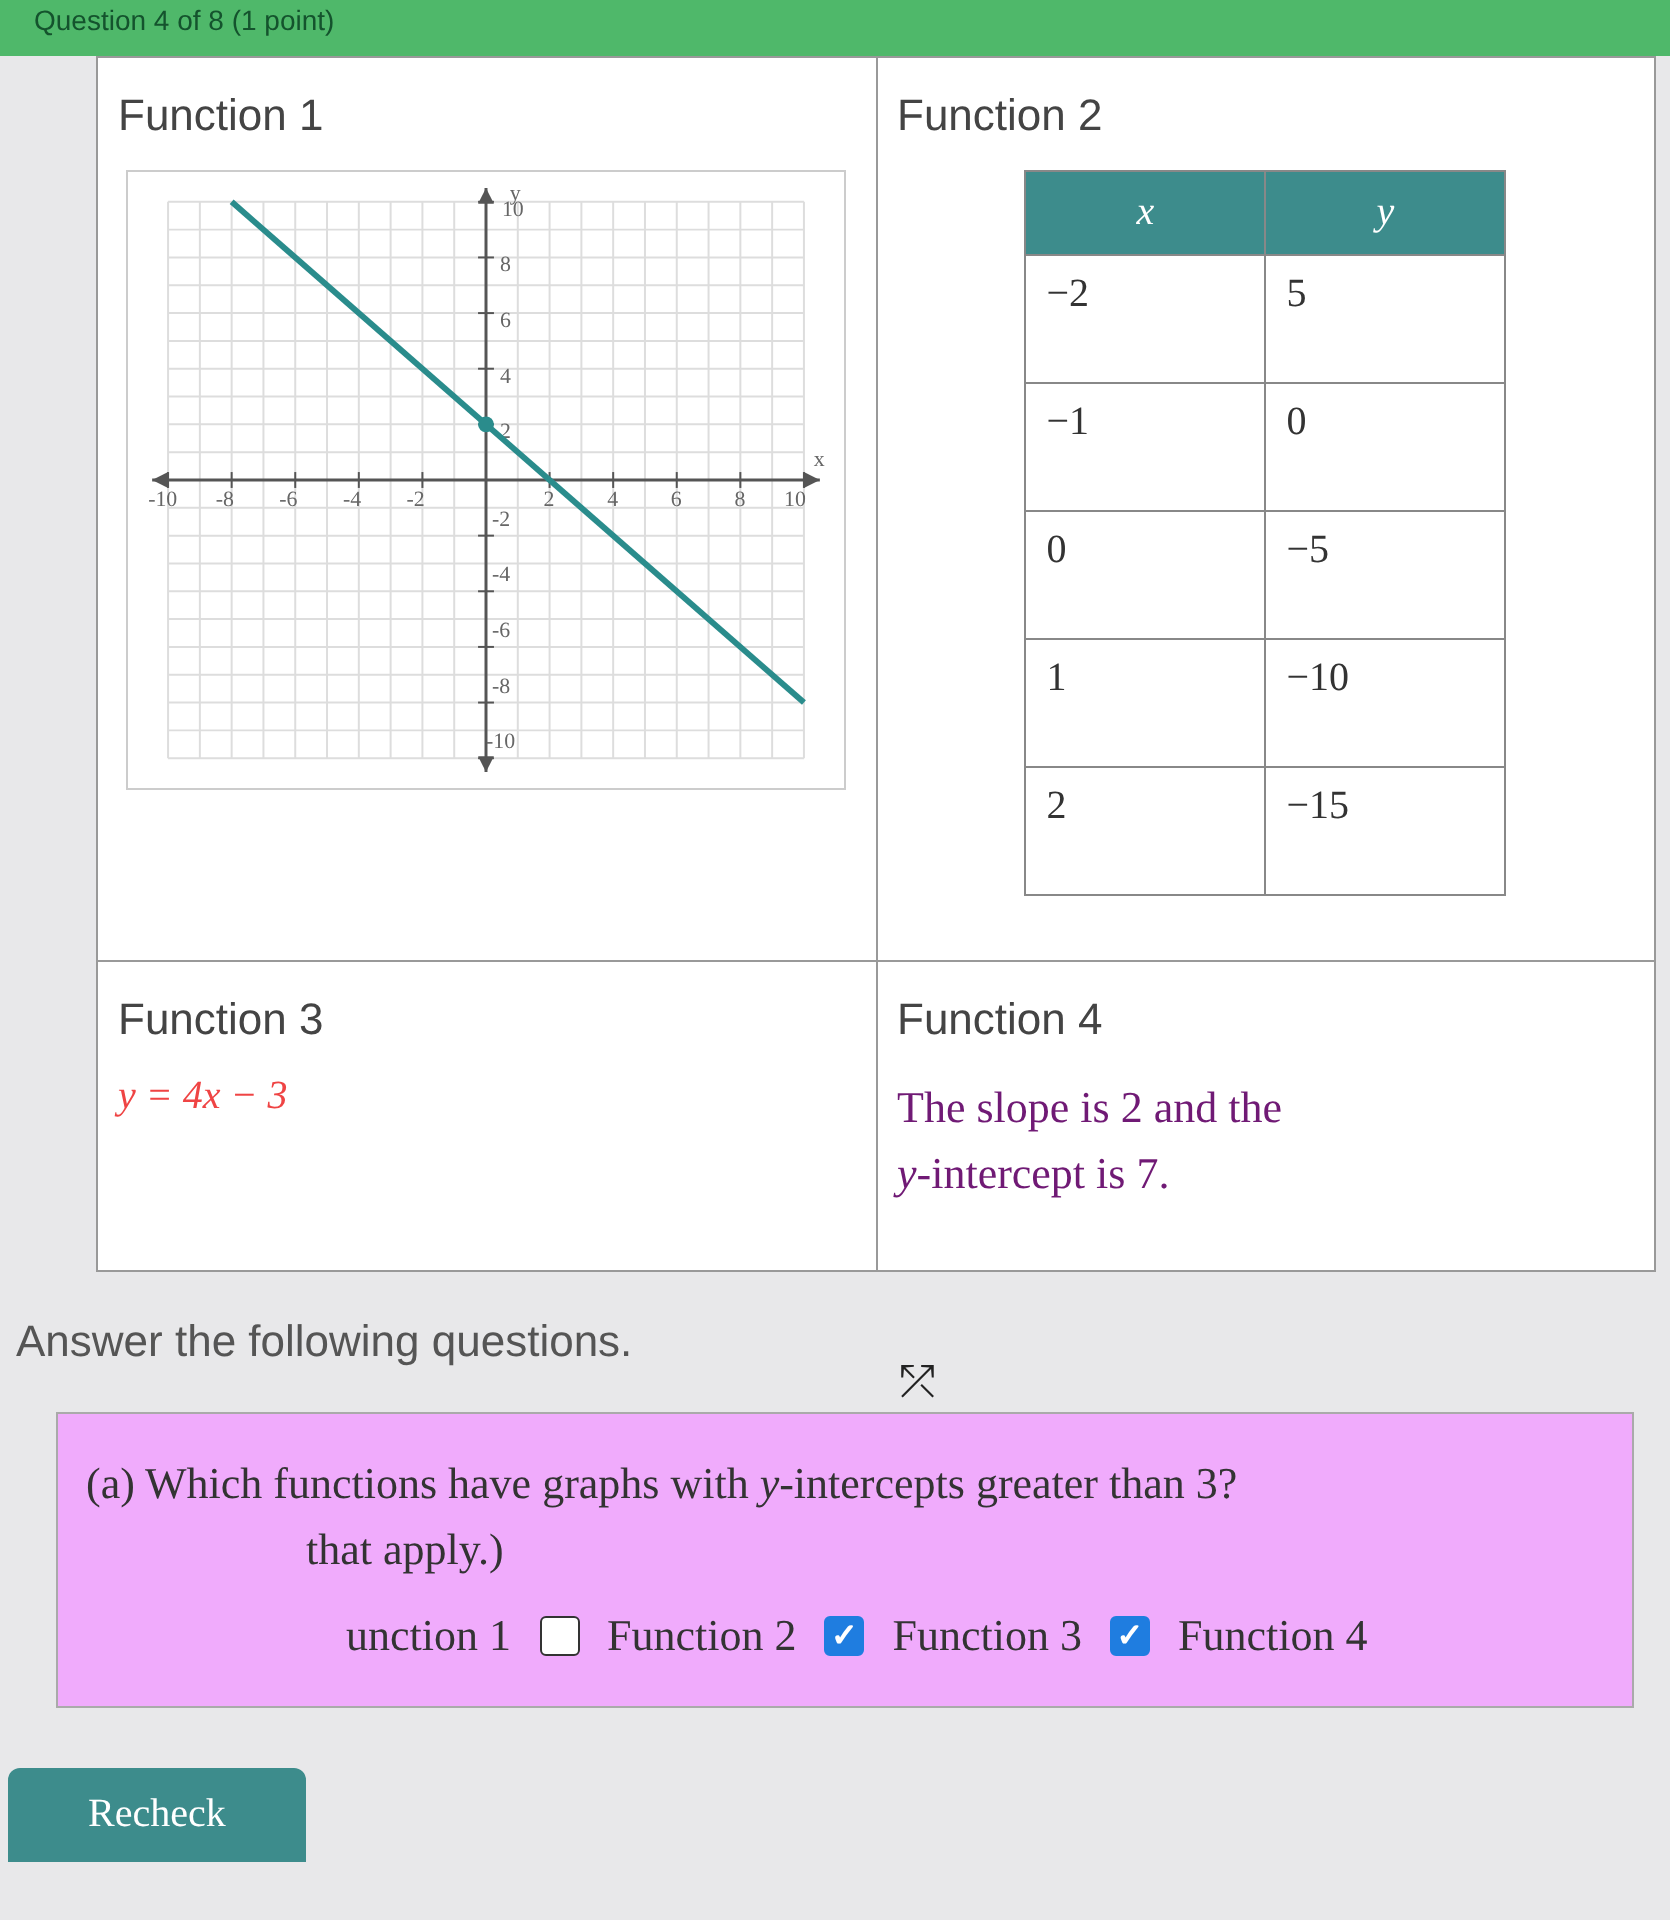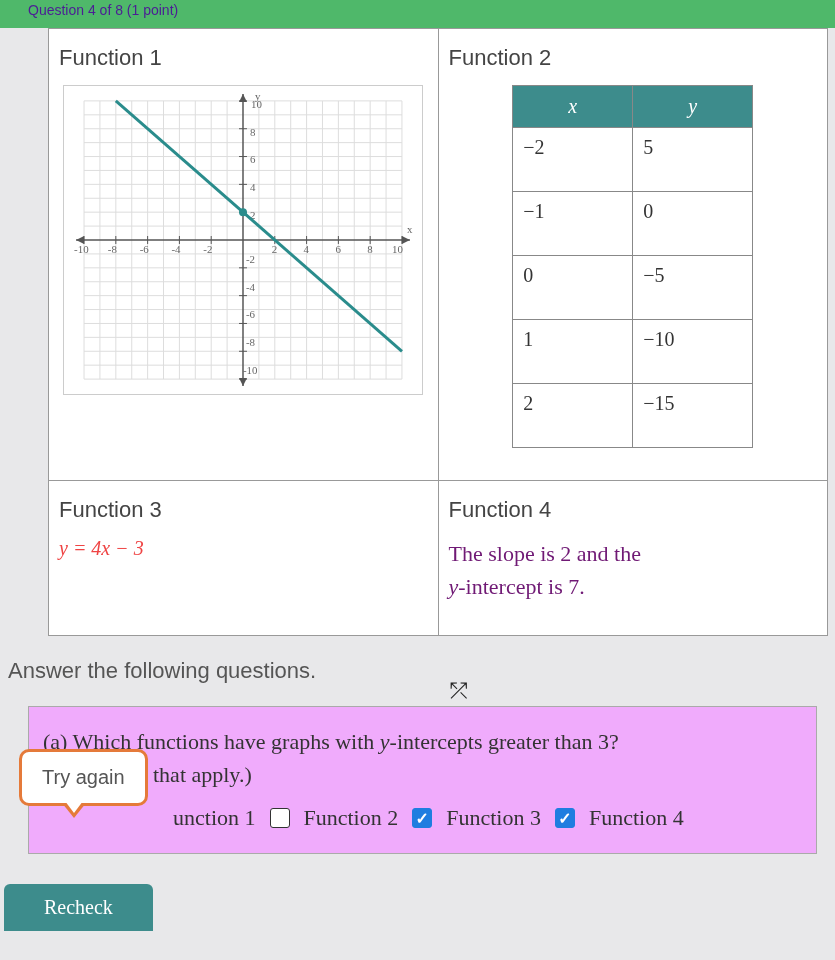--- a/index.html
+++ b/index.html
@@ -7,22 +7,22 @@
     font-family: Arial, Helvetica, sans-serif;
     background: #e8e8ea;
     width: 835px;
     height: 960px;
     overflow: hidden;
     color: #333;
   }
   .header-bar {
     background: #4fb86a;
     height: 28px;
-    color: #4c1d95;
-    padding: 2px 28px;
+    color: #14532d;
+    padding: 2px 17px;
     font-size: 14px;
   }
   .content {
     padding: 0 8px 8px 8px;
   }
   .func-table {
     margin-left: 40px;
     width: 780px;
     border-collapse: collapse;
     background: #fff;
@@ -367,20 +367,17 @@
   <div class="choices">
     <span>unction 1</span>
     <span class="check"></span>
     <span>Function 2</span>
     <span class="check checked">✓</span>
     <span>Function 3</span>
     <span class="check checked">✓</span>
     <span>Function 4</span>
   </div>
 
-  <div class="try-again">
-    <span>Try again</span>
-  </div>
 </div>
 
 <button class="recheck">Recheck</button>
 
 </div>
 
 </body></html>

